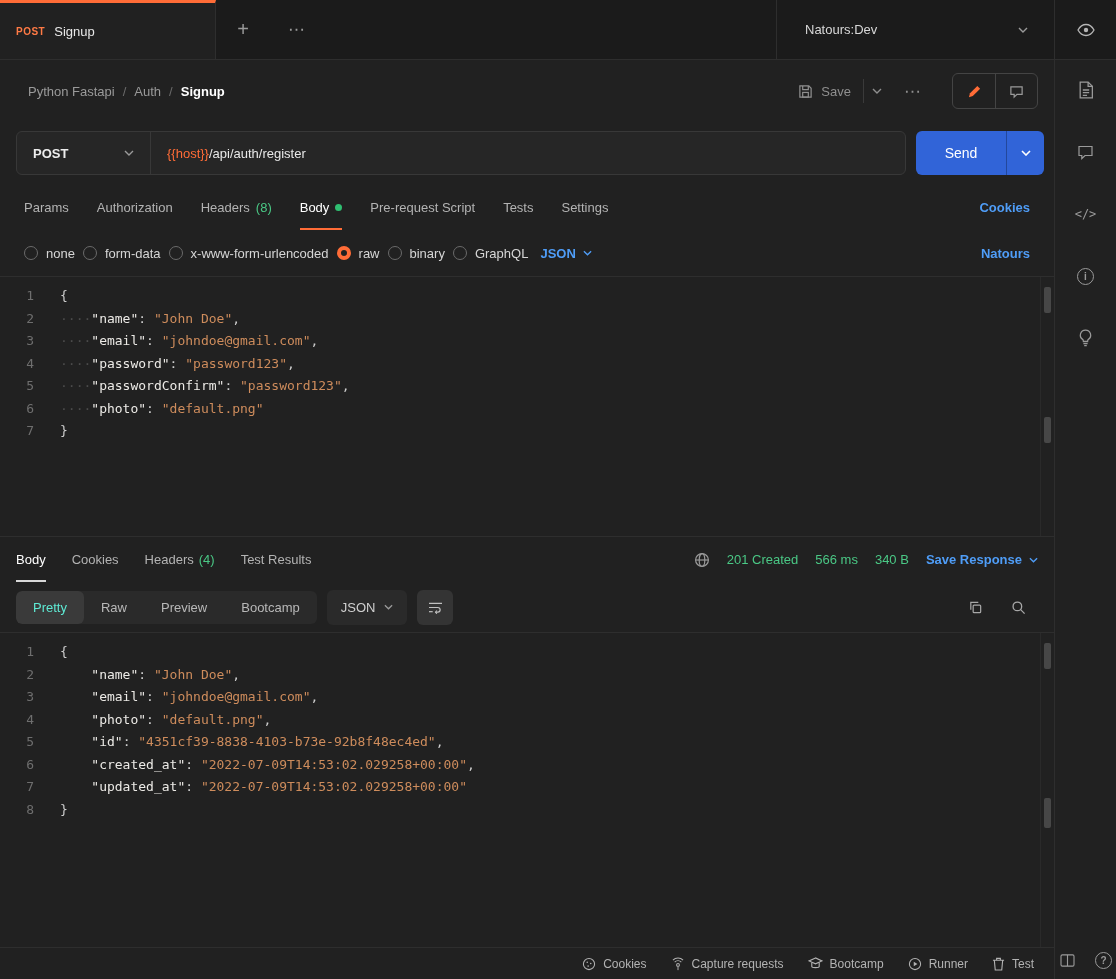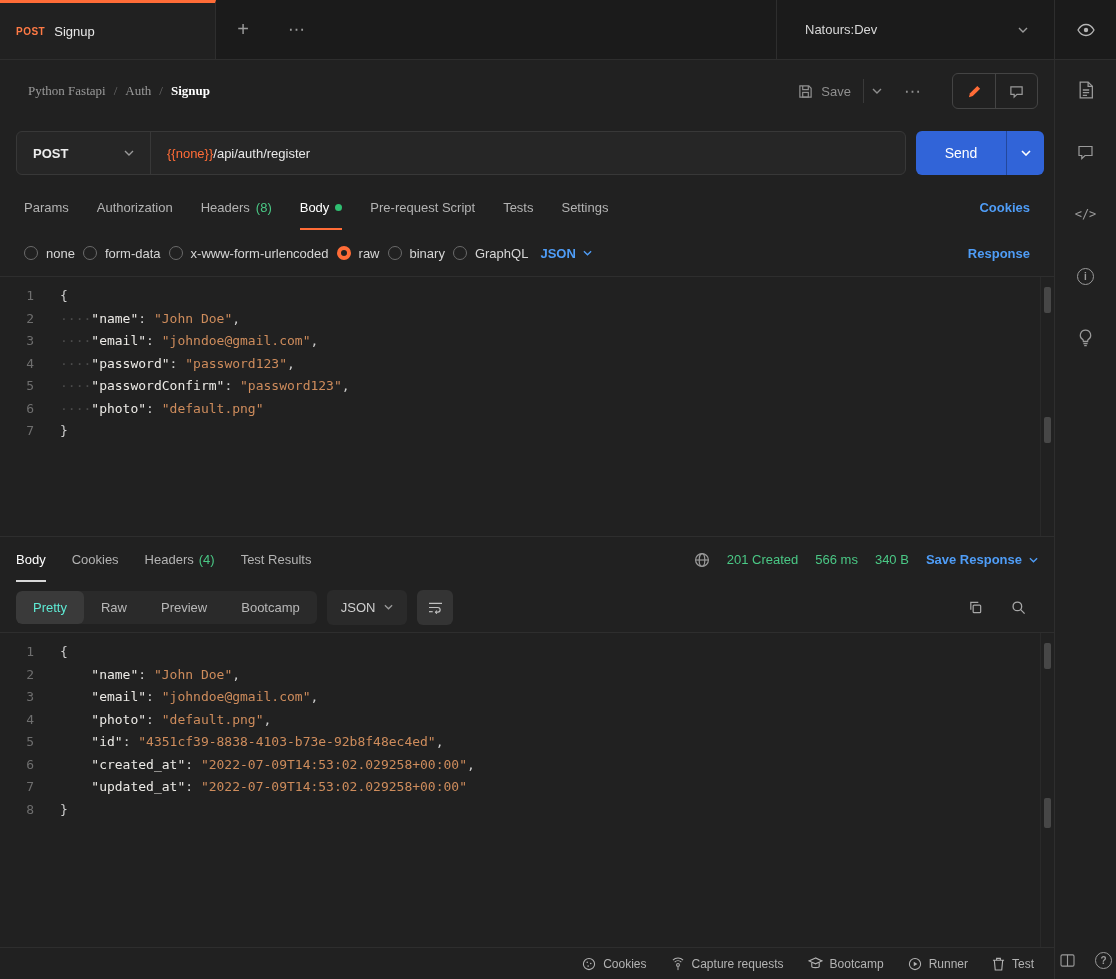--- a/index.html
+++ b/index.html
@@ -31,21 +31,21 @@
   .sidebar { width:62px; border-left:1px solid #2e2e2e; display:flex; flex-direction:column; align-items:center;
              padding:20px 0 9px; gap:42px; color:#9a9a9a; }
   .side-ic { width:20px; height:20px; display:flex; align-items:center; justify-content:center; cursor:pointer; }
   .code-glyph { font-family:"DejaVu Sans Mono", monospace; font-size:12px; }
   .circle-ic { width:17px; height:17px; border:1.4px solid currentColor; border-radius:50%;
                display:flex; align-items:center; justify-content:center; font-size:10px; font-weight:700; }
   .sidebar-bottom { margin-top:auto; display:flex; gap:16px; align-items:center; }
 
   
   .toolbar { flex:0 0 62px; display:flex; align-items:center; padding:0 16px 0 28px; }
-  .breadcrumb { display:flex; align-items:center; gap:8px; font-size:13px; color:#9a9a9a;font-family:Liberation Serif, serif; }
+  .breadcrumb { display:flex; align-items:center; gap:8px; font-size:13px; color:#9a9a9a; }
   .breadcrumb .sep { color:#6b6b6b; }
   .breadcrumb .current { color:#ffffff; font-weight:700; }
   .toolbar-right { margin-left:auto; display:flex; align-items:center; }
   .save-btn { display:flex; align-items:center; gap:8px; color:#8f8f8f; font-size:13px; padding:9px 12px; border-radius:6px 0 0 6px; cursor:pointer; }
   .save-caret { color:#8f8f8f; padding:9px 8px; border-left:1px solid #3a3a3a; cursor:pointer; }
   .more-btn { color:#8f8f8f; padding:0 14px; font-size:17px; letter-spacing:1px; cursor:pointer; }
   .edit-group { display:flex; border:1px solid #444444; border-radius:6px; overflow:hidden; margin-left:16px; }
   .edit-group .egbtn { width:42px; height:34px; display:flex; align-items:center; justify-content:center; cursor:pointer; }
   .edit-group .egbtn + .egbtn { border-left:1px solid #444444; }
   .pencil { color:#ff6c37; }
@@ -218,21 +218,21 @@
         <div class="url-box">
           <div class="method-select">
             <span>POST</span>
             <span class="chev">
               <svg width="10" height="6" viewBox="0 0 10 6">
                   <path d="M1 1l4 4 4-4" fill="none" stroke="currentColor" stroke-width="1.4"></path>
                 </svg>
             </span>
           </div>
           <div class="url-input">
-            <span class="url-host">{{none}}</span>
+            <span class="url-host">{{host}}</span>
               <span class="url-path">/api/auth/register</span>
           </div>
         </div>
         <div class="send-btn">
           <div class="send-main">
             <span>Send</span>
           </div>
           <div class="send-caret">
             <span>
               <svg width="10" height="6" viewBox="0 0 10 6">
@@ -296,21 +296,21 @@
             <span>GraphQL</span>
           </div>
         <div class="lang-link">
           <span>JSON</span>
           <span>
             <svg width="9" height="6" viewBox="0 0 10 6">
                 <path d="M1 1l4 4 4-4" fill="none" stroke="currentColor" stroke-width="1.5"></path>
               </svg>
           </span>
         </div>
-        <div class="link beautify">Response</div>
+        <div class="link beautify">Natours</div>
       </div>
 
       <div class="editor request-editor">
         <div class="code-line">
             <span class="ln">1</span>
             <span class="code"><span class="tk-ws"></span><span class="tk-k"></span><span class="tk-p"></span><span class="tk-s"></span><span class="tk-p">{</span></span>
           </div>
         <div class="code-line">
             <span class="ln">2</span>
             <span class="code"><span class="tk-ws">····</span><span class="tk-k">"name"</span><span class="tk-p">: </span><span class="tk-s">"John Doe"</span><span class="tk-p">,</span></span>

